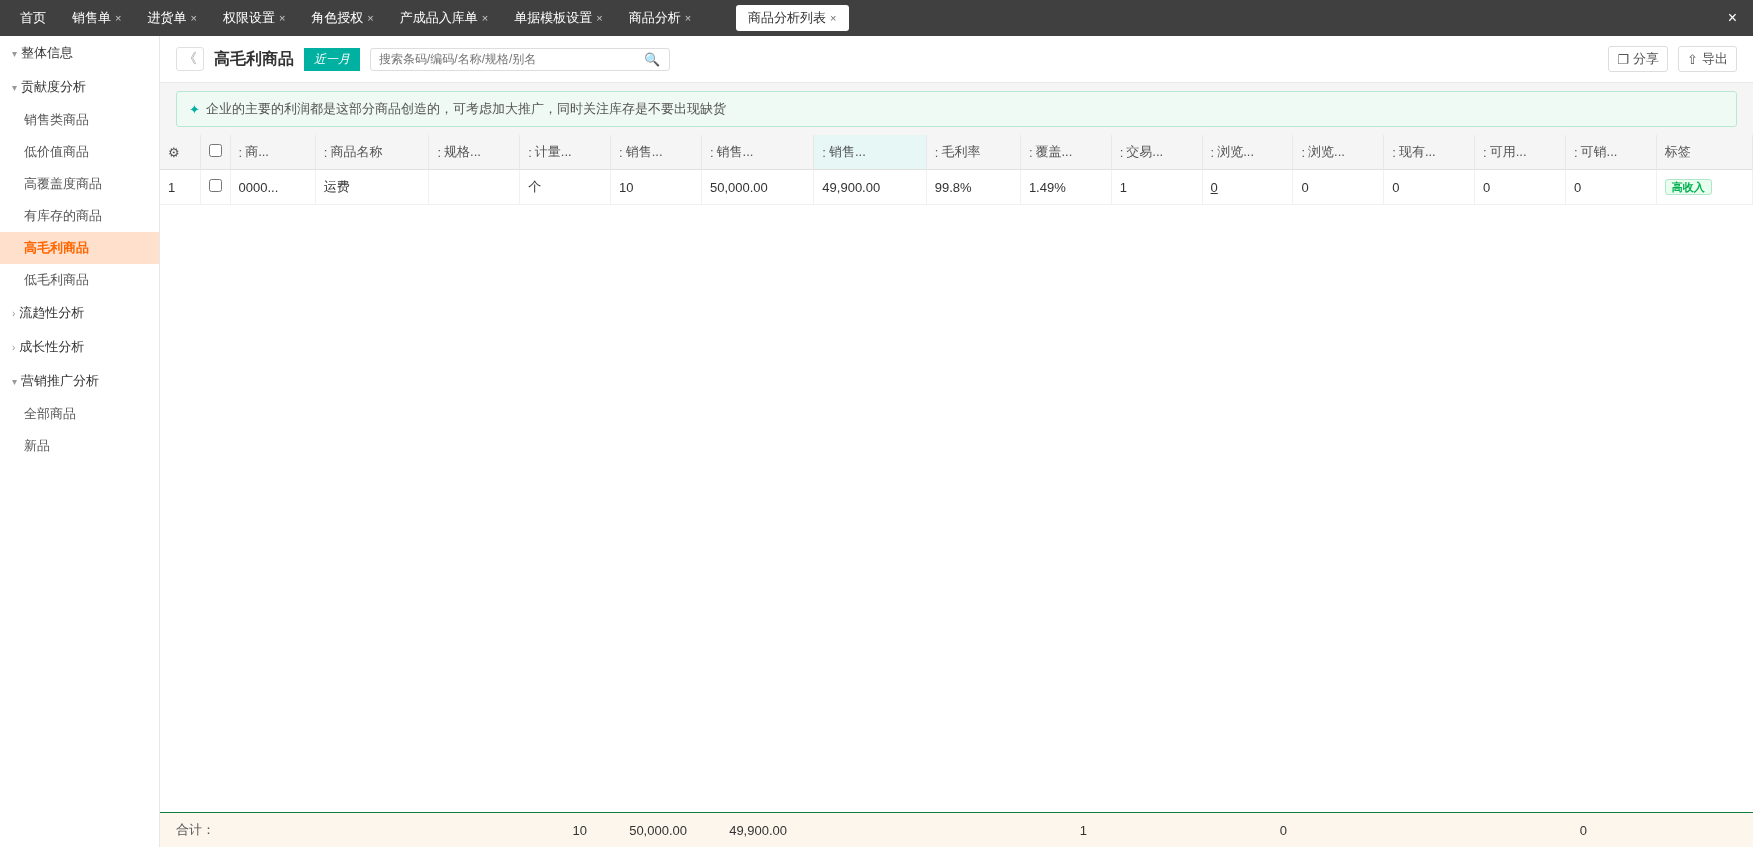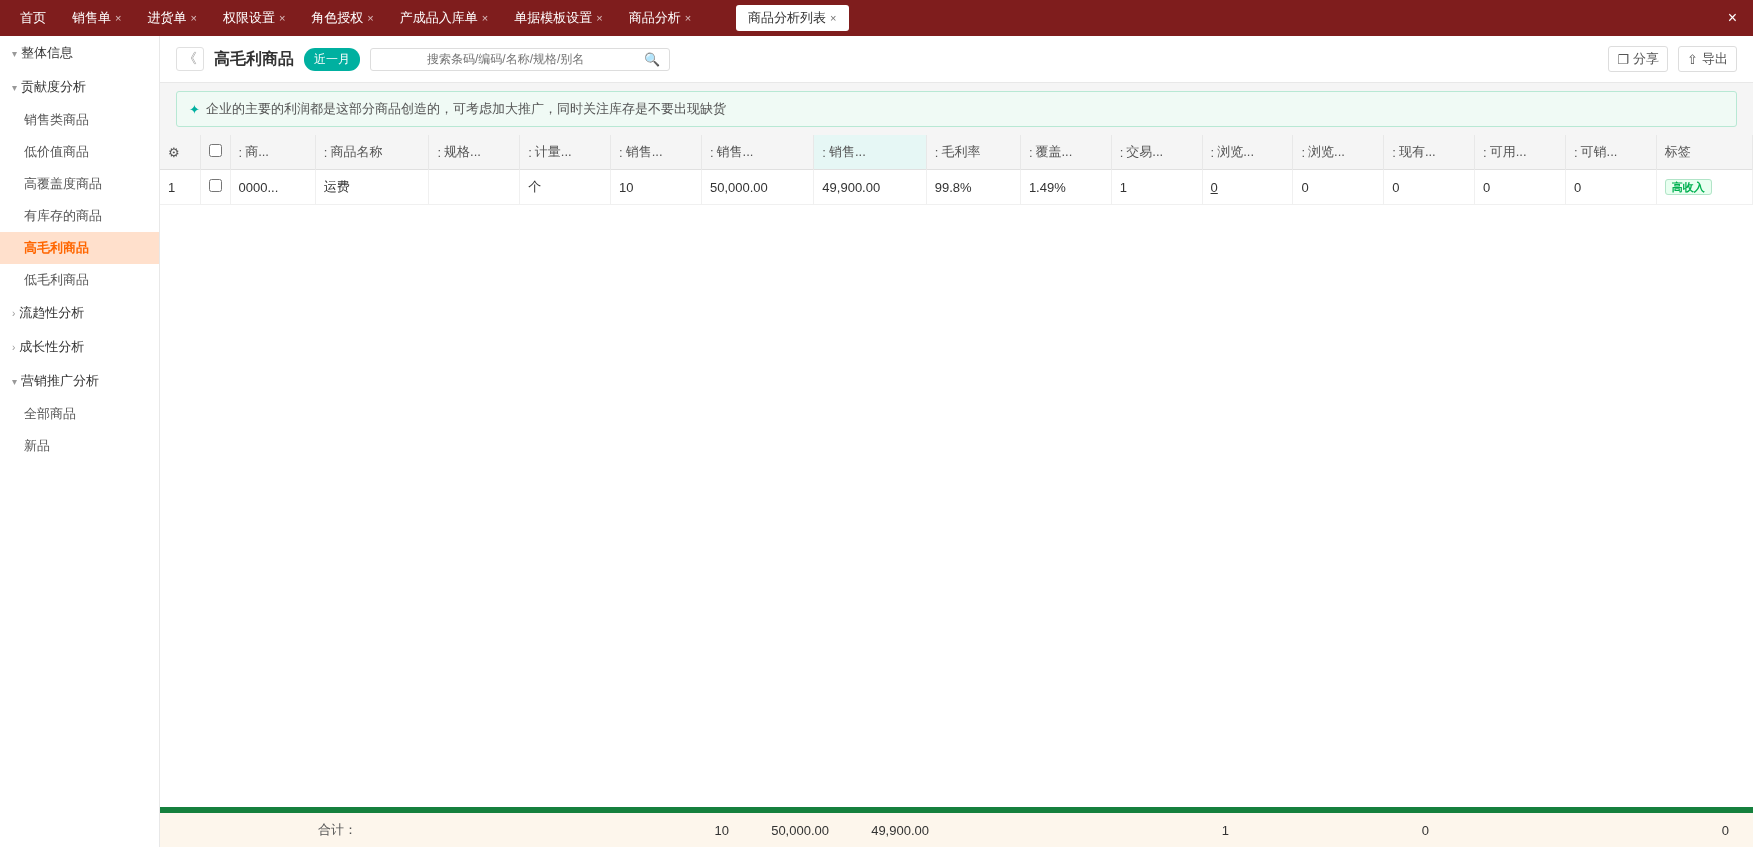--- a/index.html
+++ b/index.html
@@ -1,20 +1,20 @@
 <!DOCTYPE html>
 <html><head>
   <meta charset="utf-8">
   <style>
     * { box-sizing: border-box; margin: 0; padding: 0; font-family: 'Microsoft YaHei', Arial, sans-serif; font-size: 13px; }
     body { background: #f5f5f5; overflow: hidden; }
 
     
     .top-nav {
-      background: #7f1d1d;
+      background: #404040;
       display: flex;
       align-items: center;
       height: 36px;
       padding: 0 8px;
       color: #fff;
       gap: 2px;
       flex-shrink: 0;
     }
     .nav-item {
       padding: 4px 12px;
@@ -88,43 +88,43 @@
     }
     .content-title {
       font-size: 16px;
       font-weight: bold;
       color: #333;
     }
     .time-filter-btn {
       background: #00b0a0;
       color: #fff;
       border: none;
-      border-radius: 11px;
+      border-radius: 0;
       padding: 3px 10px;
       cursor: pointer;
       font-size: 12px;
+      font-style: italic;
     }
     .search-box {
       display: flex;
       align-items: center;
       border: 1px solid #ddd;
       border-radius: 3px;
       padding: 3px 8px;
       gap: 6px;
       flex: 1;
       max-width: 300px;
     }
     .search-box input {
       border: none;
       outline: none;
       font-size: 12px;
       color: #333;
       flex: 1;
       background: transparent;
-      margin-left: 48px;
     }
     .header-actions {
       margin-left: auto;
       display: flex;
       gap: 10px;
       align-items: center;
     }
     .action-btn {
       display: flex;
       align-items: center;
@@ -210,29 +210,28 @@
       border-radius: 3px;
       padding: 1px 6px;
       font-size: 11px;
       font-weight: bold;
     }
     .link-cell { color: #0066cc; text-decoration: underline; cursor: pointer; }
 
     
     .footer-bar {
       background: #fdf6ec;
-      border-top: 6px solid #15803d;
+      border-top: 1px solid #15803d;
       padding: 8px 16px;
       display: flex;
       align-items: center;
       gap: 20px;
       font-size: 12px;
       color: #333;
       flex-shrink: 0;
-      justify-content: flex-end;
     }
     .footer-label { color: #555; }
     .footer-cell {
       min-width: 80px;
       text-align: right;
       padding: 0 8px;
     }
 
     
     .table-container::-webkit-scrollbar { height: 8px; width: 8px; }

